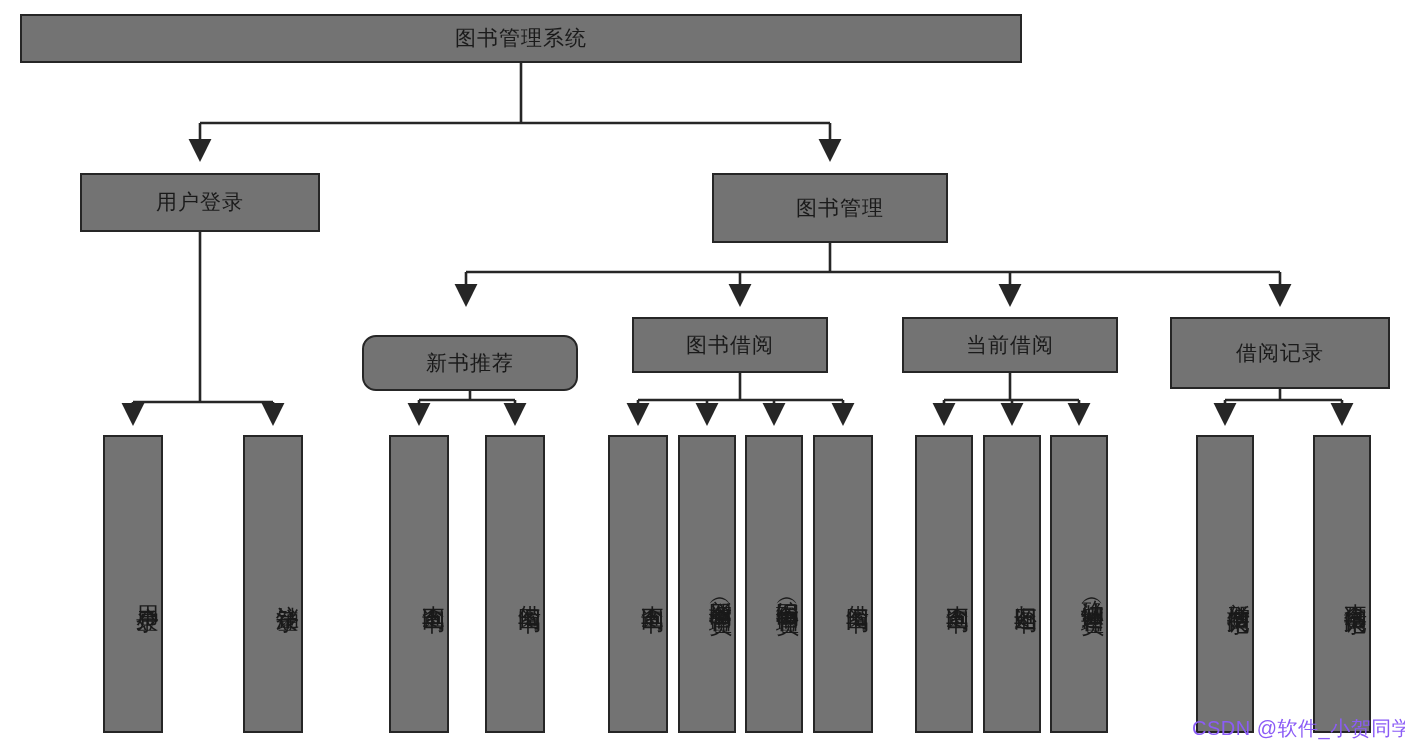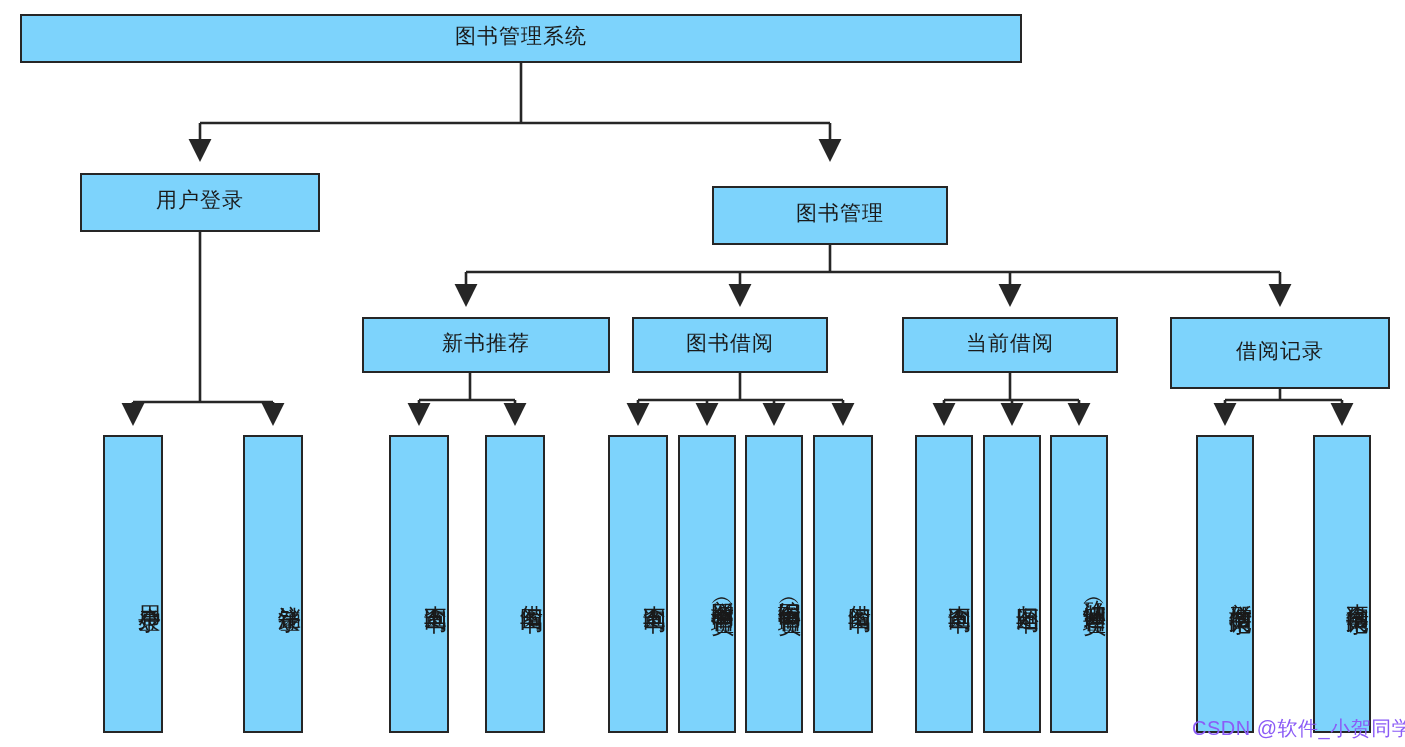--- a/index.html
+++ b/index.html
@@ -21,26 +21,25 @@
     position: absolute;
     left: 0;
     top: 0;
     width: 1405px;
     height: 747px;
   }
   .node-box {
     position: absolute;
     box-sizing: border-box;
     border: 2px solid #262626;
-    background: #7dd3fc;
+    background: #737373;
     display: flex;
     align-items: center;
     justify-content: center;
     color: #1a1a1a;
-    font-family: Liberation Mono, monospace;
   }
   .node-box.horiz {
     font-size: 21px;
     letter-spacing: 1px;
   }
   .node-box.vert {
     writing-mode: vertical-rl;
     text-orientation: upright;
     font-size: 23px;
     letter-spacing: 2px;
@@ -122,25 +121,25 @@
     </g>
   </svg>
 
   <div class="node-box horiz" style="left: 20px; top: 14px; width: 1002px; height: 49px;">
     <span class="node-label">图书管理系统</span>
   </div>
 
   <div class="node-box horiz" style="left: 80px; top: 173px; width: 240px; height: 59px;">
     <span class="node-label">用户登录</span>
   </div>
-  <div class="node-box horiz" style="left: 712px; top: 186px; width: 236px; height: 59px; padding-left: 20px;">
+  <div class="node-box horiz" style="left: 712px; top: 173px; width: 236px; height: 70px; padding-left: 20px;">
     <span class="node-label">图书管理</span>
   </div>
 
-  <div class="node-box horiz" style="left: 362px; top: 317px; width: 248px; height: 56px;">
+  <div class="node-box horiz" style="left: 362px; top: 335px; width: 216px; height: 56px; border-radius: 14px;">
     <span class="node-label">新书推荐</span>
   </div>
   <div class="node-box horiz" style="left: 632px; top: 317px; width: 196px; height: 56px;">
     <span class="node-label">图书借阅</span>
   </div>
   <div class="node-box horiz" style="left: 902px; top: 317px; width: 216px; height: 56px;">
     <span class="node-label">当前借阅</span>
   </div>
   <div class="node-box horiz" style="left: 1170px; top: 317px; width: 220px; height: 72px;">
     <span class="node-label">借阅记录</span>

